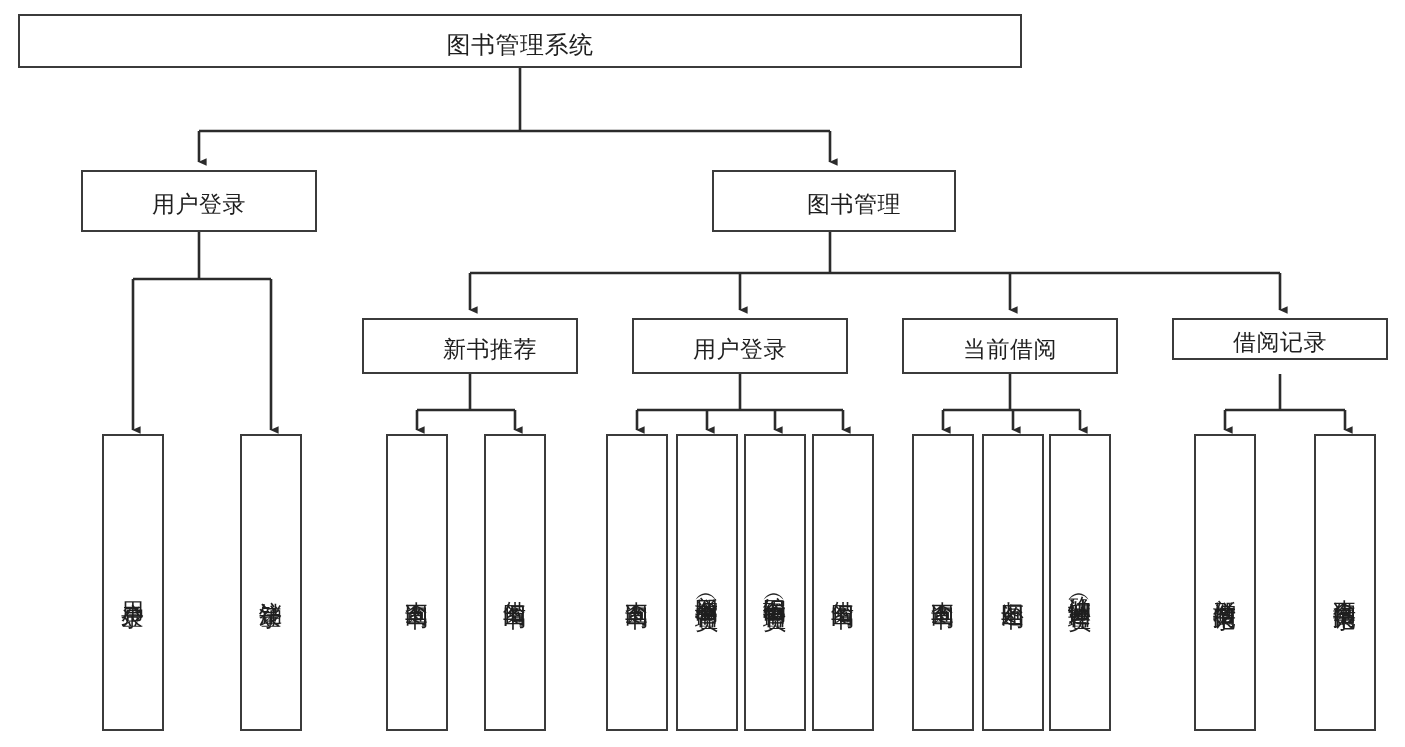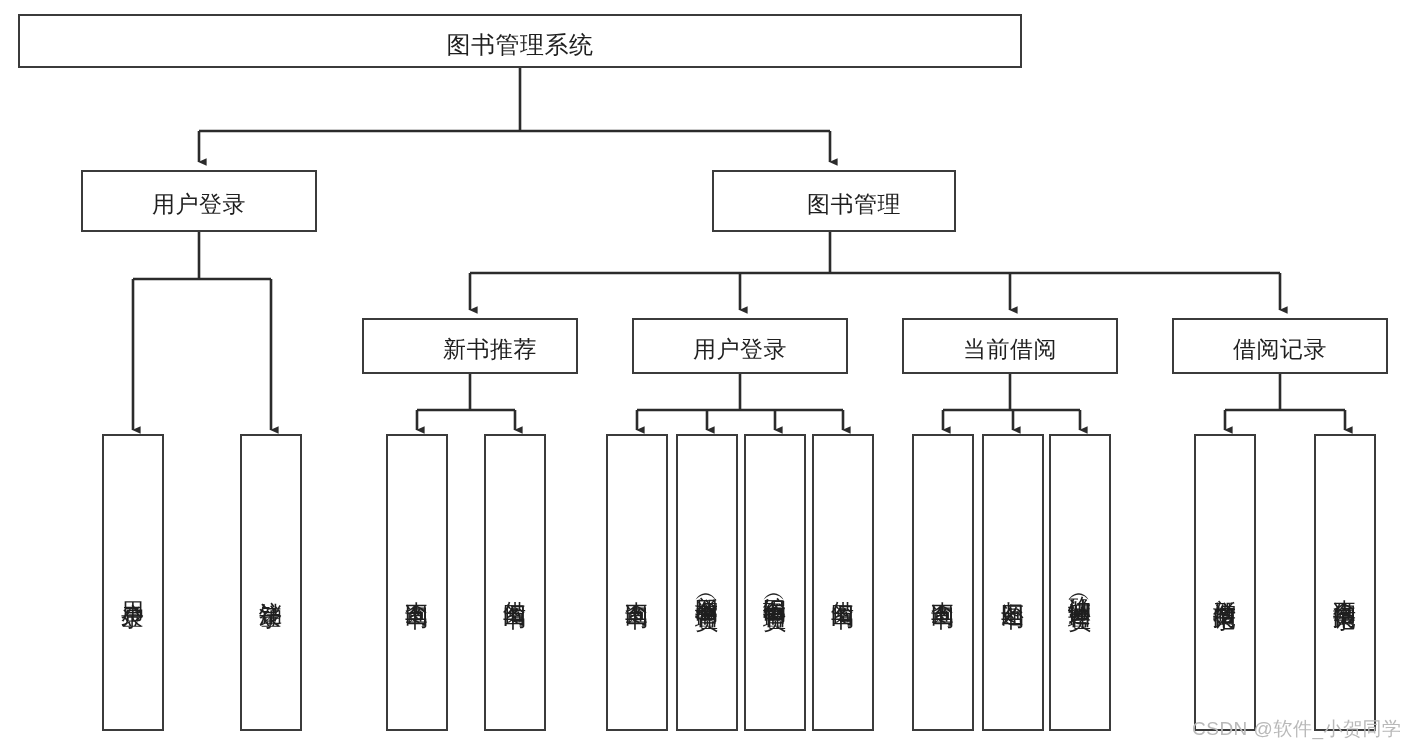--- a/index.html
+++ b/index.html
@@ -146,21 +146,21 @@
 
   <div class="node horiz" style="left:362px; top:318px; width:216px; height:56px;padding-left:40px;">
     <span class="lbl">新书推荐</span>
   </div>
   <div class="node horiz" style="left:632px; top:318px; width:216px; height:56px;">
     <span class="lbl">用户登录</span>
   </div>
   <div class="node horiz" style="left:902px; top:318px; width:216px; height:56px;">
     <span class="lbl">当前借阅</span>
   </div>
-  <div class="node horiz" style="left:1172px; top:318px; width:216px; height:56px;">
+  <div class="node horiz" style="left:1172px; top:318px; width:216px; height:42px;">
     <span class="lbl">借阅记录</span>
   </div>
 
   <div class="node vert" style="left:102px; top:434px; width:62px; height:297px;">
     <span class="lbl">用户登录</span>
   </div>
   <div class="node vert" style="left:240px; top:434px; width:62px; height:297px;">
     <span class="lbl">注销登录</span>
   </div>
 
@@ -194,15 +194,14 @@
     <span class="lbl">确认归还（管理员）</span>
   </div>
 
   <div class="node vert" style="left:1194px; top:434px; width:62px; height:297px;">
     <span class="lbl">新增借阅记录</span>
   </div>
   <div class="node vert" style="left:1314px; top:434px; width:62px; height:297px;">
     <span class="lbl">查询借阅记录</span>
   </div>
 
-  <div class="watermark" style="left:1192px; top:716px;">CSDN @软件_小贺同学</div>
 
 </div>
 
 </body></html>

